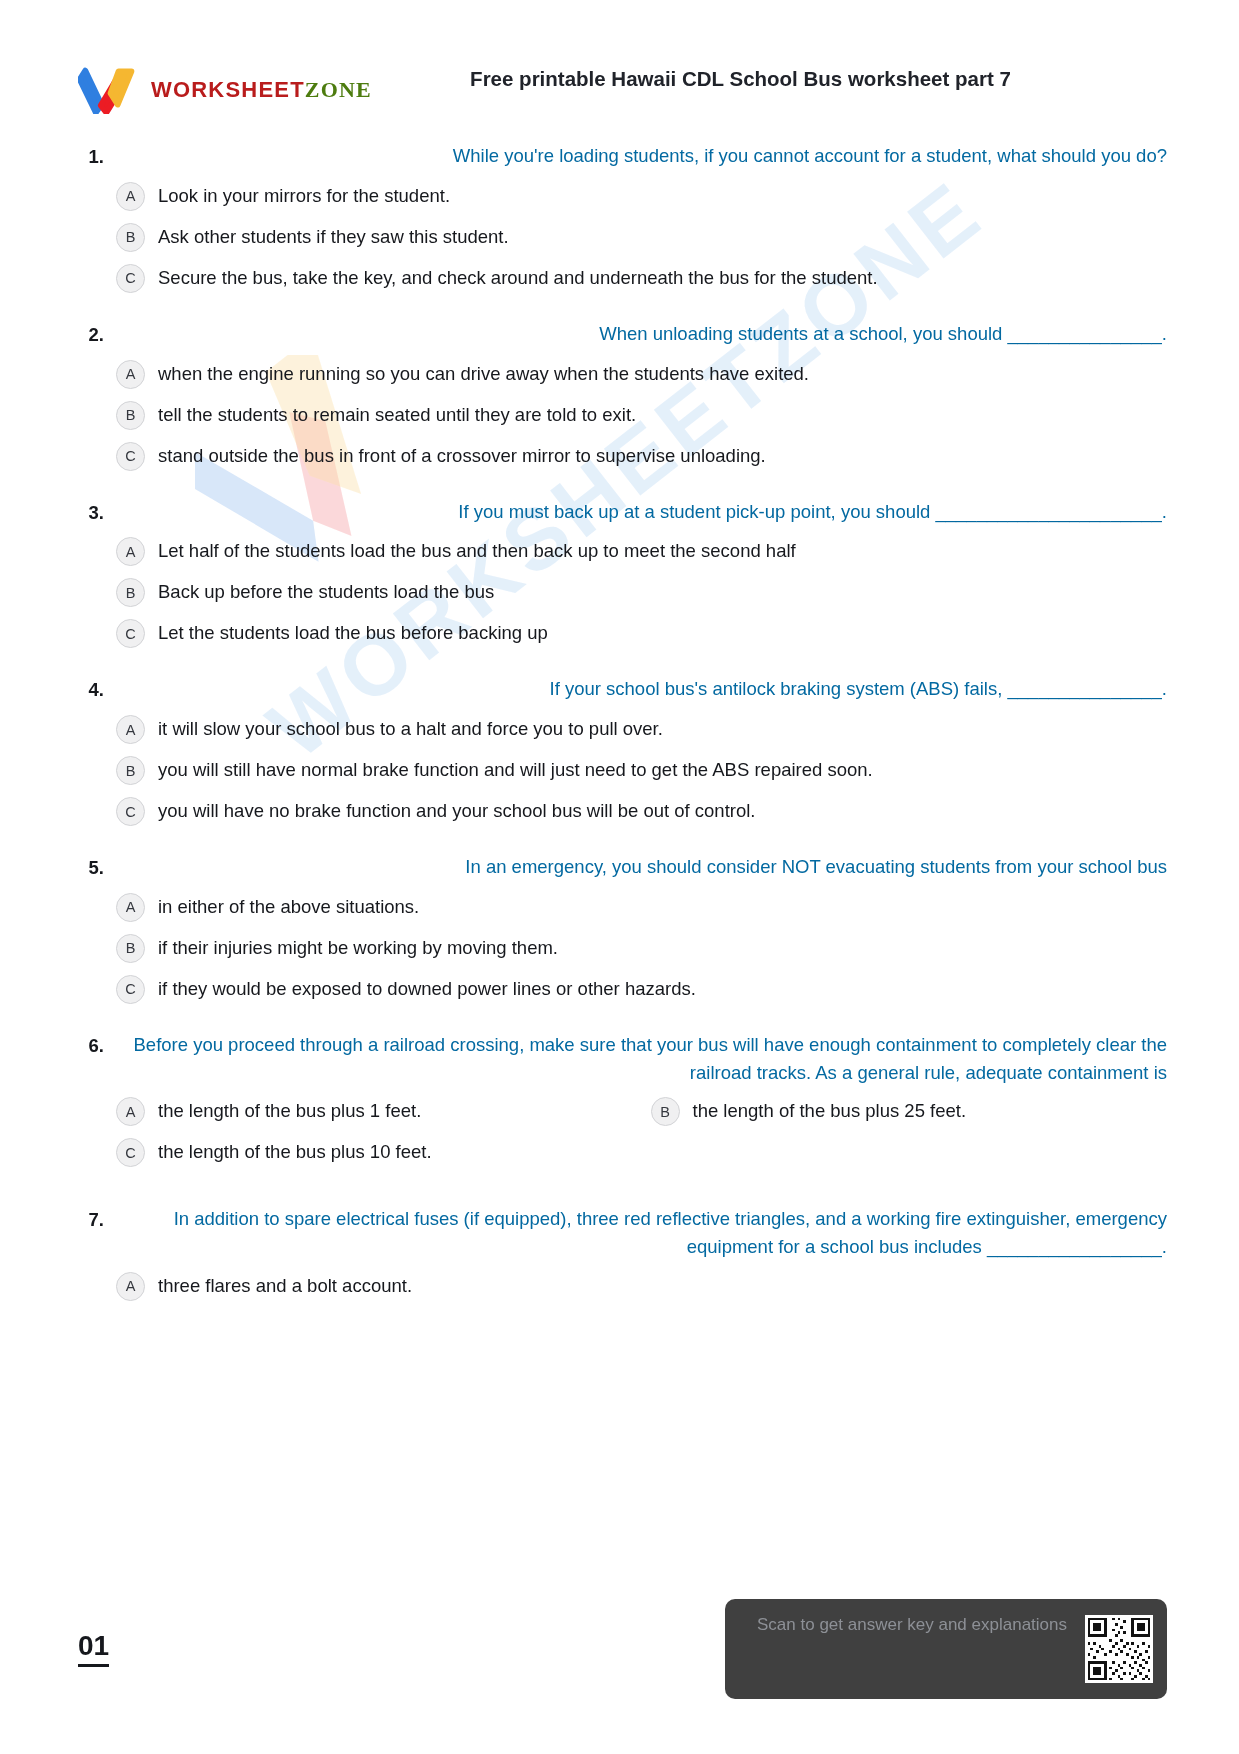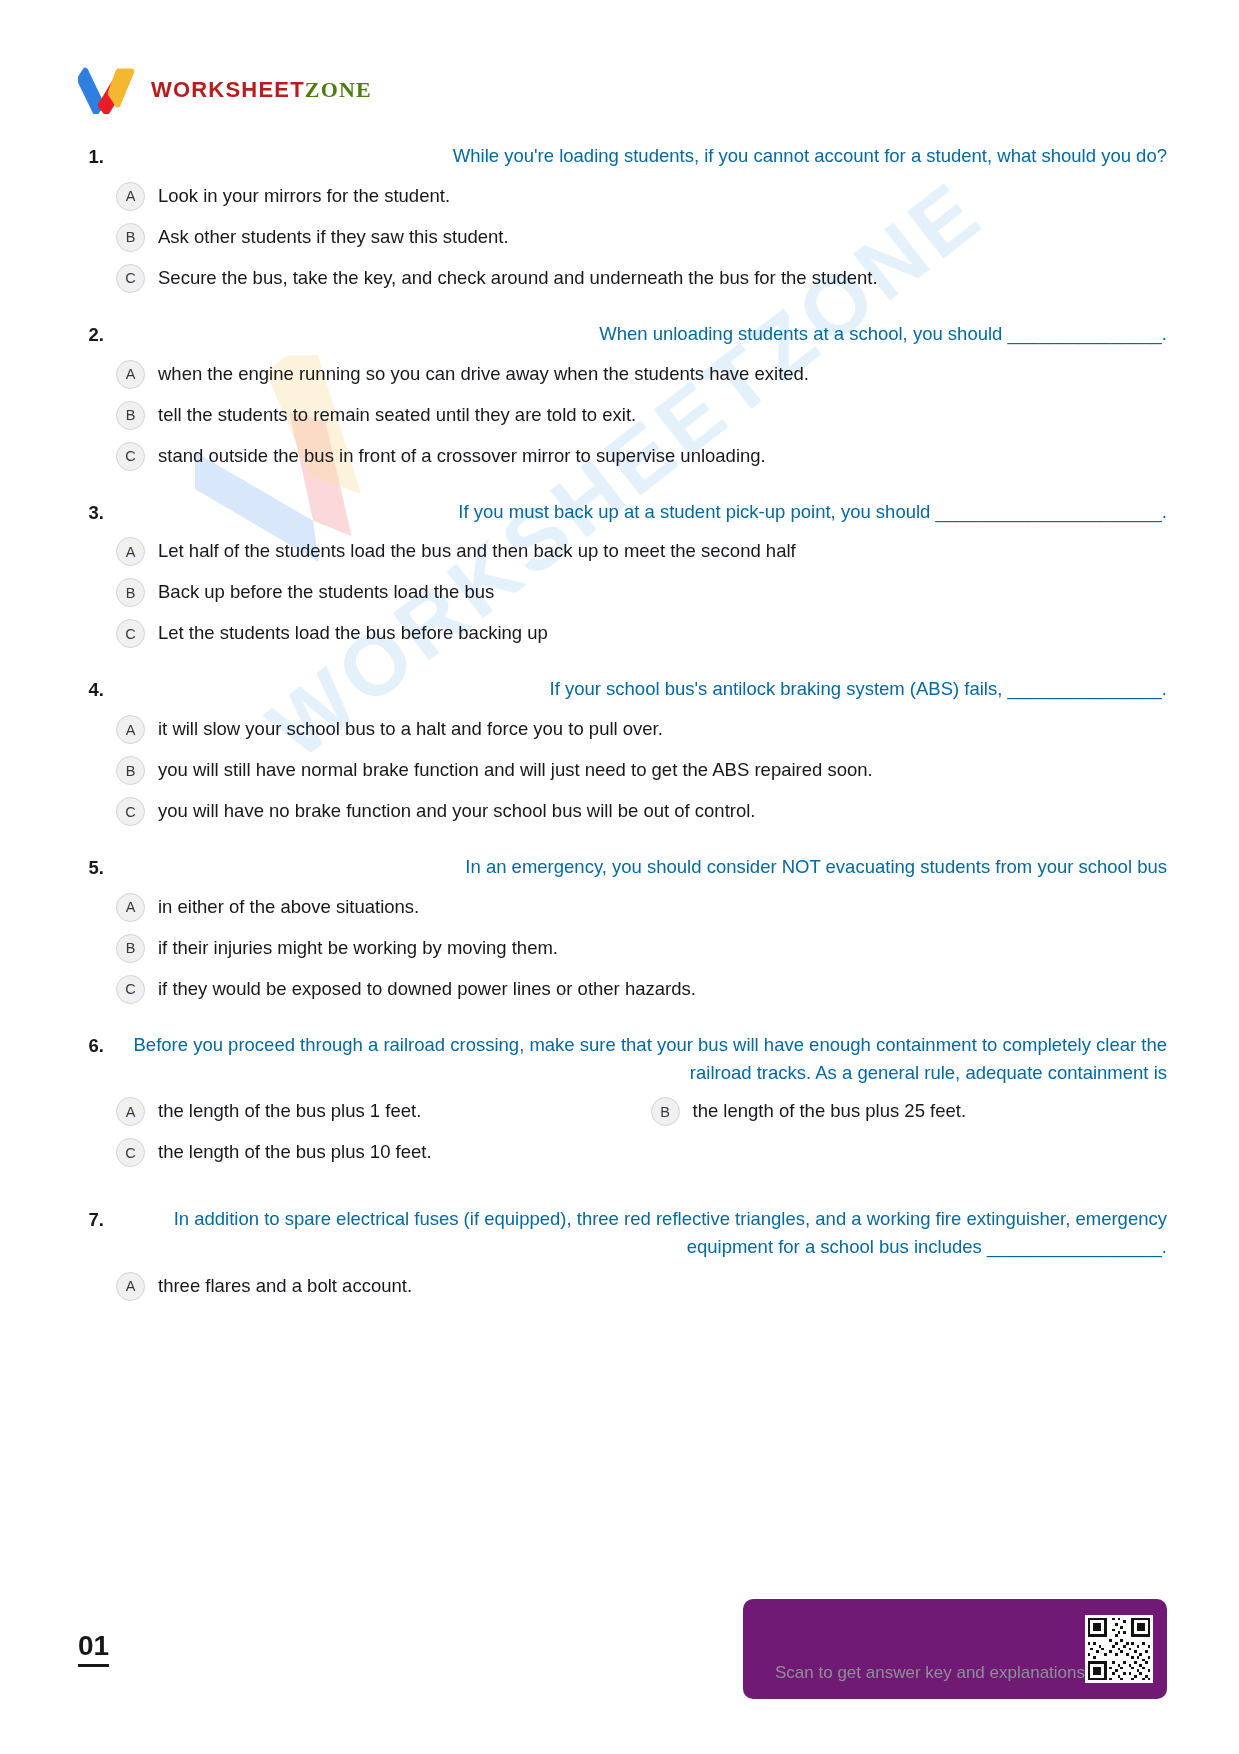--- a/index.html
+++ b/index.html
@@ -176,22 +176,23 @@
     font-weight: 700;
     color: #16181d;
     border-bottom: 3px solid #16181d;
     padding-bottom: 2px;
     line-height: 1.1;
     align-self: center;
     margin-bottom: 30px;
   }
   .scan-pill {
     display: flex;
-    align-items: flex-end;
-    background: #701a75;
+    align-items: flex-start;
+    gap: 18px;
+    background: #404040;
     border-radius: 10px;
     padding: 16px 14px 16px 32px;
     margin-bottom: 30px;
   }
   .scan-label {
     font-size: 17px;
     color: #8d9096;
     white-space: nowrap;
   }
   .qr { width: 68px; height: 68px; display: block; background: #ffffff; }
@@ -214,20 +215,21 @@
 
   <div class="header">
     <div class="brand">
       <svg class="brand-mark" viewBox="0 0 74 58">
         <path d="M9 5 L29 47 L22 57 L2 16 Z" fill="#2f7fe0" stroke="#2f7fe0" stroke-width="7" stroke-linejoin="round" stroke-linecap="round"></path>
         <path d="M28 48 L46 18 L53 28 L35 57 Z" fill="#ec1c24" stroke="#ec1c24" stroke-width="7" stroke-linejoin="round" stroke-linecap="round"></path>
         <path d="M50 6 L66 6 L49 47 L40 33 Z" fill="#f5b731" stroke="#f5b731" stroke-width="7" stroke-linejoin="round" stroke-linecap="round"></path>
       </svg>
       <div class="brand-word"><span class="w1">WORKSHEET</span><span class="w2">ZONE</span></div>
     </div>
+    <div class="doc-title">Free printable Hawaii CDL School Bus worksheet part 7</div>
   </div>
 
   <div class="content">
       <div class="question">
         <div class="q-head">
           <div class="q-num">1.</div>
           <div class="q-text">While you're loading students, if you cannot account for a student, what should you do?</div>
         </div>
         <div class="options">
           <div class="option">

